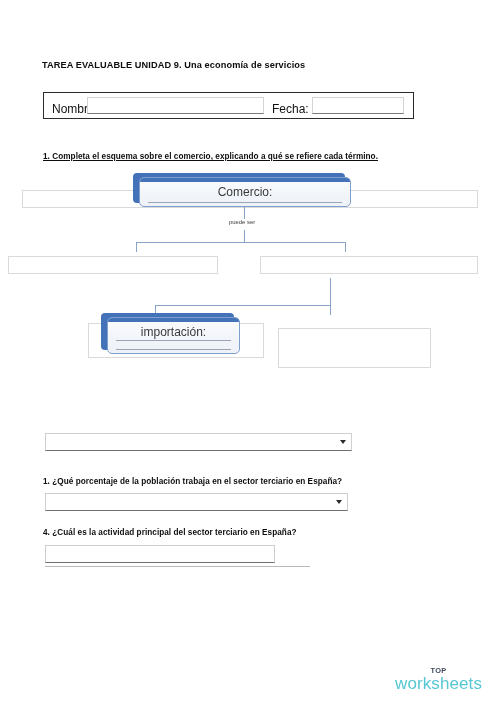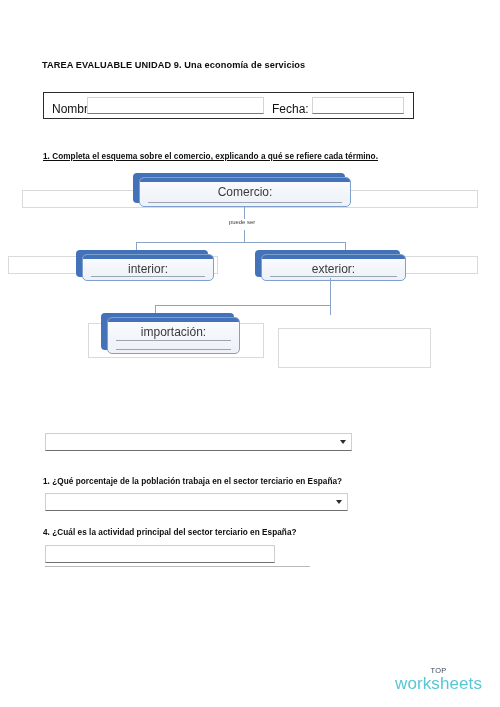--- a/index.html
+++ b/index.html
@@ -204,21 +204,21 @@
   
   .logo {
     position: absolute;
     right: 18px;
     bottom: 14px;
     text-align: center;
     line-height: 1.05;
   }
   .logo .top {
     font-size: 7.4px;
-    font-weight: normal;
+    font-weight: bold;
     color: #3f4a5a;
     letter-spacing: 0.4px;
   }
   .logo .ws {
     font-size: 17px;
     color: #57c7d4;
     letter-spacing: 0.1px;
   }
 </style>
 </head>
@@ -253,39 +253,23 @@
     <div class="conn v" style="left:244px; top:39px; height:12px;"></div>
     <div class="conn-label" style="left:229px; top:51px;">puede ser</div>
     <div class="conn v" style="left:244px; top:62px; height:12px;"></div>
 
     <div class="conn h" style="left:136px; top:74px; width:209px;"></div>
     <div class="conn v" style="left:136px; top:74px; height:10px;"></div>
     <div class="conn v" style="left:345px; top:74px; height:10px;"></div>
 
     <input class="wide-field" type="text" style="left: 8px; top: 88px; width: 210px; height: 18px;" placeholder="">
 
-    <div class="node" style="left:76px; top:82px; width:132px; height:27px;">
-      <div class="shadow"></div>
-      <div class="card">
-        <div class="bar"></div>
-        <div class="caption">interior:</div>
-        <div class="line" style="top:21px;"></div>
-      </div>
-    </div>
 
     <input class="wide-field" type="text" style="left: 260px; top: 88px; width: 218px; height: 18px;" placeholder="">
 
-    <div class="node" style="left:255px; top:82px; width:145px; height:27px;">
-      <div class="shadow"></div>
-      <div class="card">
-        <div class="bar"></div>
-        <div class="caption">exterior:</div>
-        <div class="line" style="top:21px;"></div>
-      </div>
-    </div>
 
     <div class="conn v" style="left:330px; top:110px; height:27px;"></div>
     <div class="conn h" style="left:155px; top:137px; width:176px;"></div>
     <div class="conn v" style="left:155px; top:137px; height:10px;"></div>
     <div class="conn v" style="left:330px; top:137px; height:10px;"></div>
 
     <div class="wide-field" style="left:88px; top:155px; width:176px; height:35px;"></div>
 
     <div class="node" style="left:101px; top:145px; width:133px; height:37px;">
       <div class="shadow"></div>

